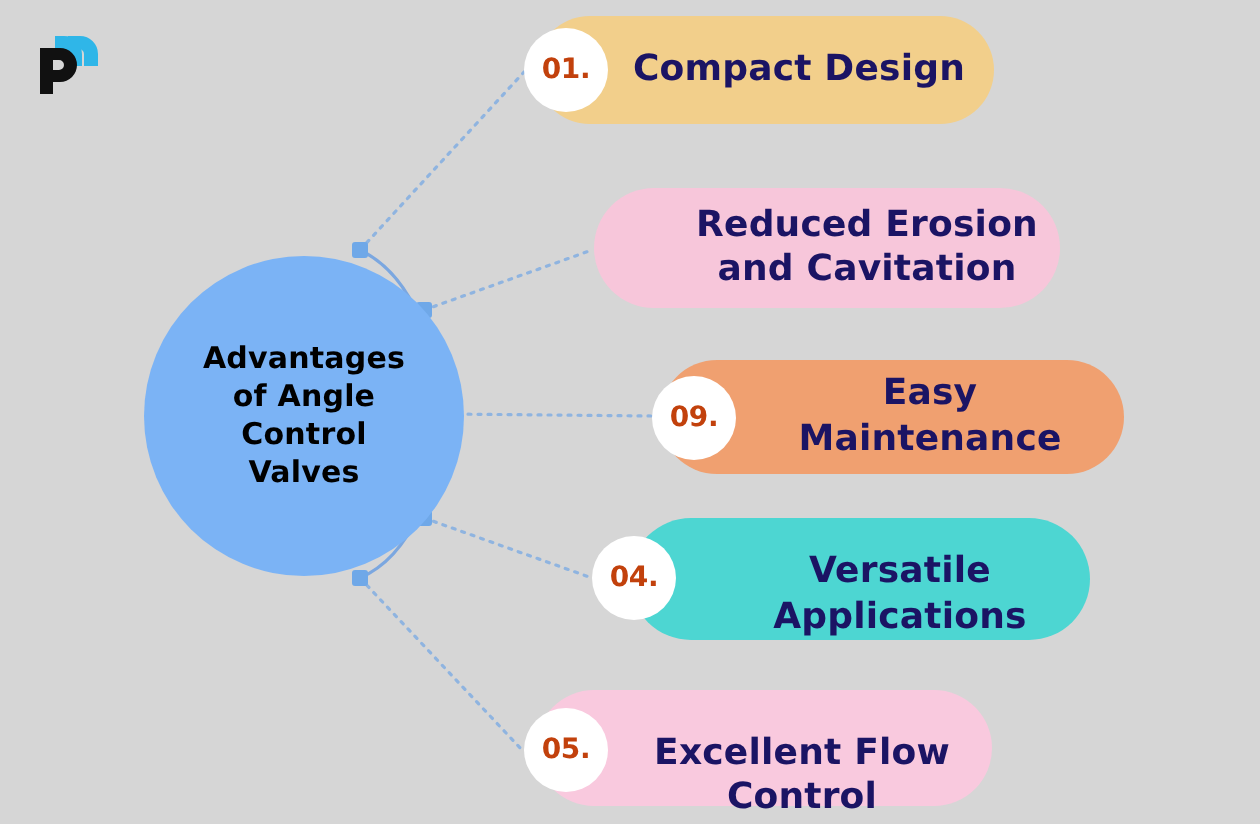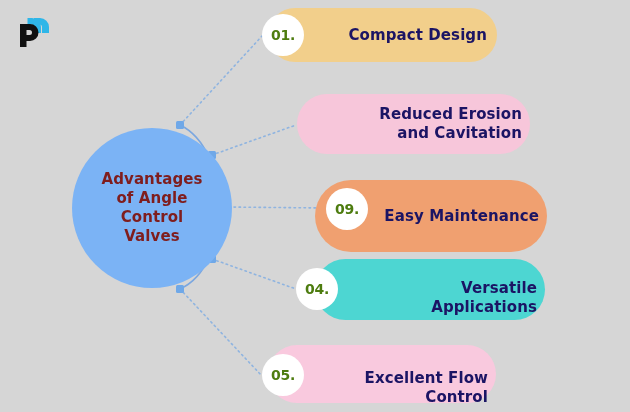--- a/index.html
+++ b/index.html
@@ -50,77 +50,77 @@
     width: 160px;
     height: 160px;
     border-radius: 50%;
     background: #7bb3f5;
     display: flex;
     align-items: center;
     justify-content: center;
     z-index: 3;
   }
   #hub-text {
-    color: #7f1d1d;
+    color: #000000;
     font-size: 15px;
     font-weight: bold;
     line-height: 1.28;
     text-align: center;
     letter-spacing: 0.1px;
     white-space: pre-line;
     padding: 0 6px;
   }
 
   
   .pill {
     position: absolute;
     border-radius: 40px;
     display: flex;
     align-items: center;
     z-index: 2;
   }
   .pill-label {
     color: #1b1464;
-    font-size: 15px;
+    font-size: 18px;
     font-weight: bold;
     line-height: 1.25;
-    text-align: right;
+    text-align: center;
     width: 100%;
     white-space: pre-line;
     letter-spacing: 0.1px;
   }
 
   .num-badge {
     position: absolute;
     width: 42px;
     height: 42px;
     border-radius: 50%;
     background: #ffffff;
     display: flex;
     align-items: center;
     justify-content: center;
     z-index: 4;
   }
   .num-badge span {
-    color: #4d7c0f;
+    color: #c2410c;
     font-size: 14px;
     font-weight: bold;
     letter-spacing: -0.2px;
   }
 
   
   #pill-1 { left: 268px; top: 8px;   width: 229px; height: 54px; }
   #badge-1{ left: 262px; top: 14px; }
   #lbl-1  { padding-left: 44px; padding-right: 10px; }
 
   #pill-2 { left: 297px; top: 94px;  width: 233px; height: 60px; }
   #badge-2{ left: 296px; top: 104px; }
   #lbl-2  { padding-left: 48px; padding-right: 8px; }
 
-  #pill-3 { left: 315px; top: 180px; width: 232px; height: 72px; }
+  #pill-3 { left: 330px; top: 180px; width: 232px; height: 57px; }
   #badge-3{ left: 326px; top: 188px; }
   #lbl-3  { padding-left: 46px; padding-right: 8px; }
 
   #pill-4 { left: 315px; top: 259px; width: 230px; height: 61px; }
   #badge-4{ left: 296px; top: 268px; }
   #lbl-4  { padding-left: 48px; padding-right: 8px; margin-top: 16px; }
 
   #pill-5 { left: 268px; top: 345px; width: 228px; height: 58px; }
   #badge-5{ left: 262px; top: 354px; }
   #lbl-5  { padding-left: 46px; padding-right: 8px; margin-top: 28px; }

